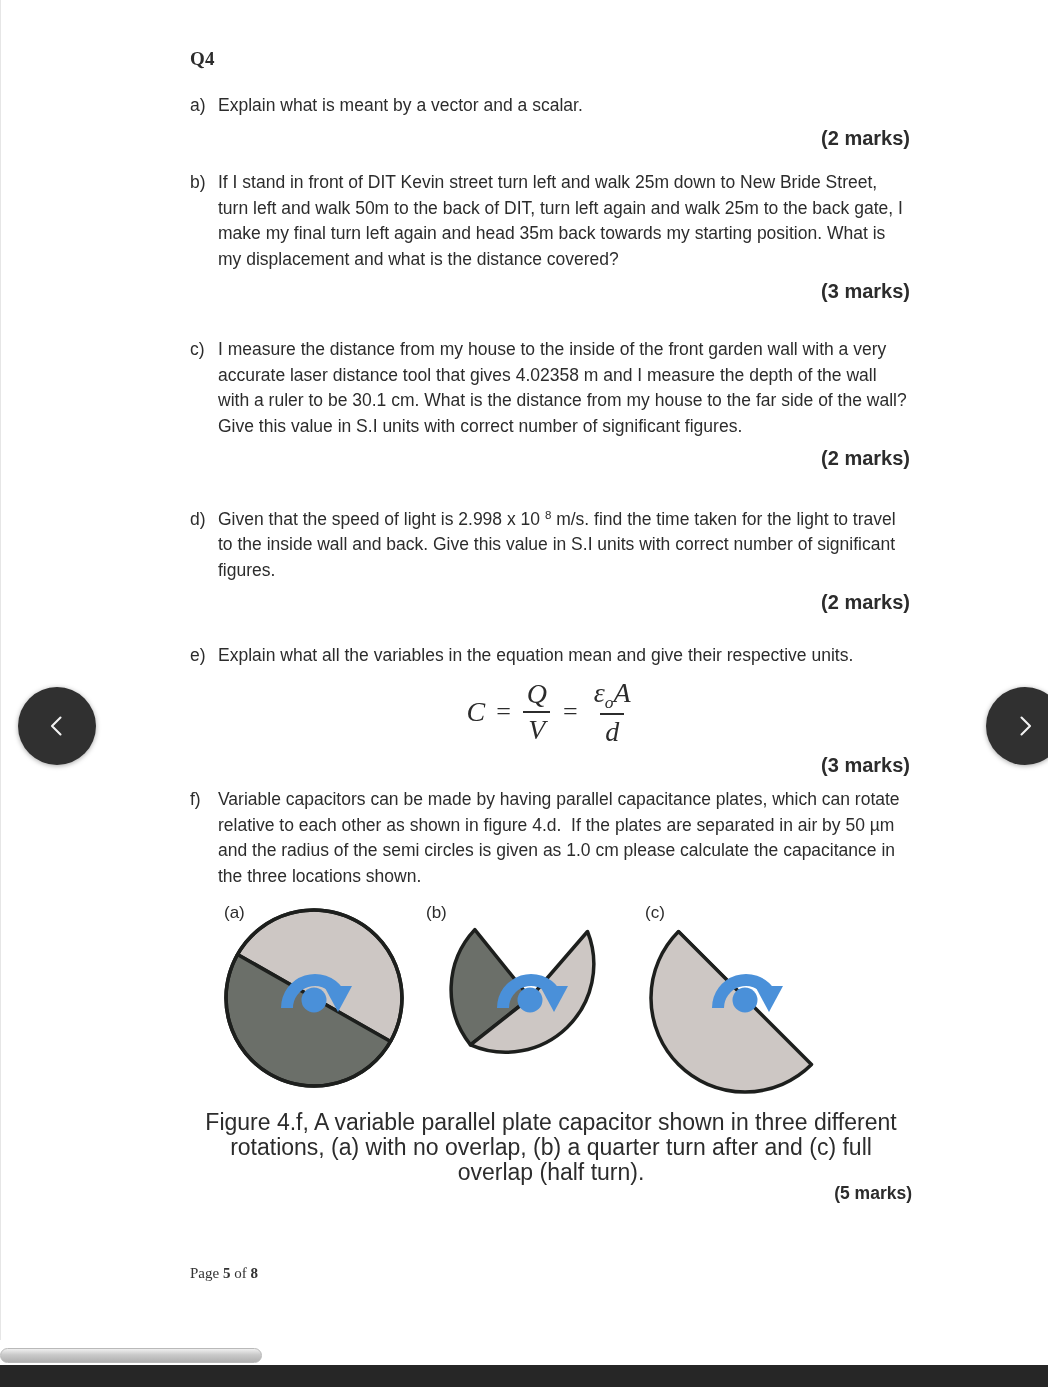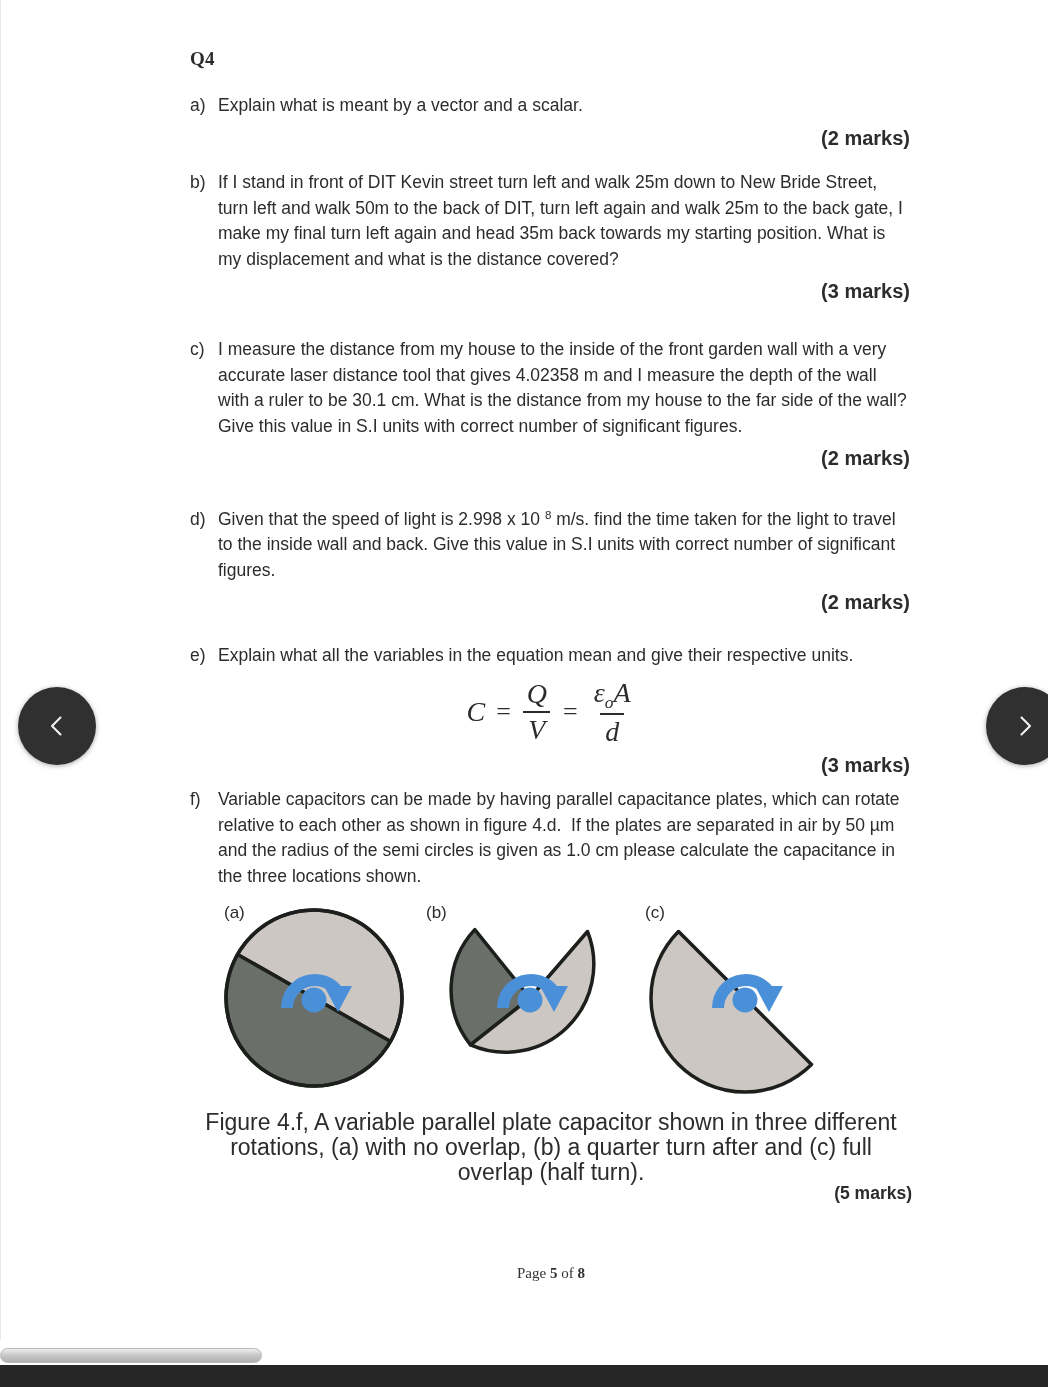--- a/index.html
+++ b/index.html
@@ -131,21 +131,20 @@
     text-align:center;font-size:23px;line-height:25px;
     padding:0 8px;
   }
 
   .final-marks{
     position:absolute;left:0;top:1183px;width:722px;
     text-align:right;font-weight:bold;font-size:17.5px;
   }
   .page-footer{
     position:absolute;left:0;top:1265px;width:722px;
-    text-align:center;
     font-family:"Liberation Serif", serif;font-size:15px;color:#333;
   }
   .page-footer b{font-weight:bold;}
 </style>
 </head>
 <body>
 
 <div id="viewer-root">
 
   <div class="left-edge-strip">

